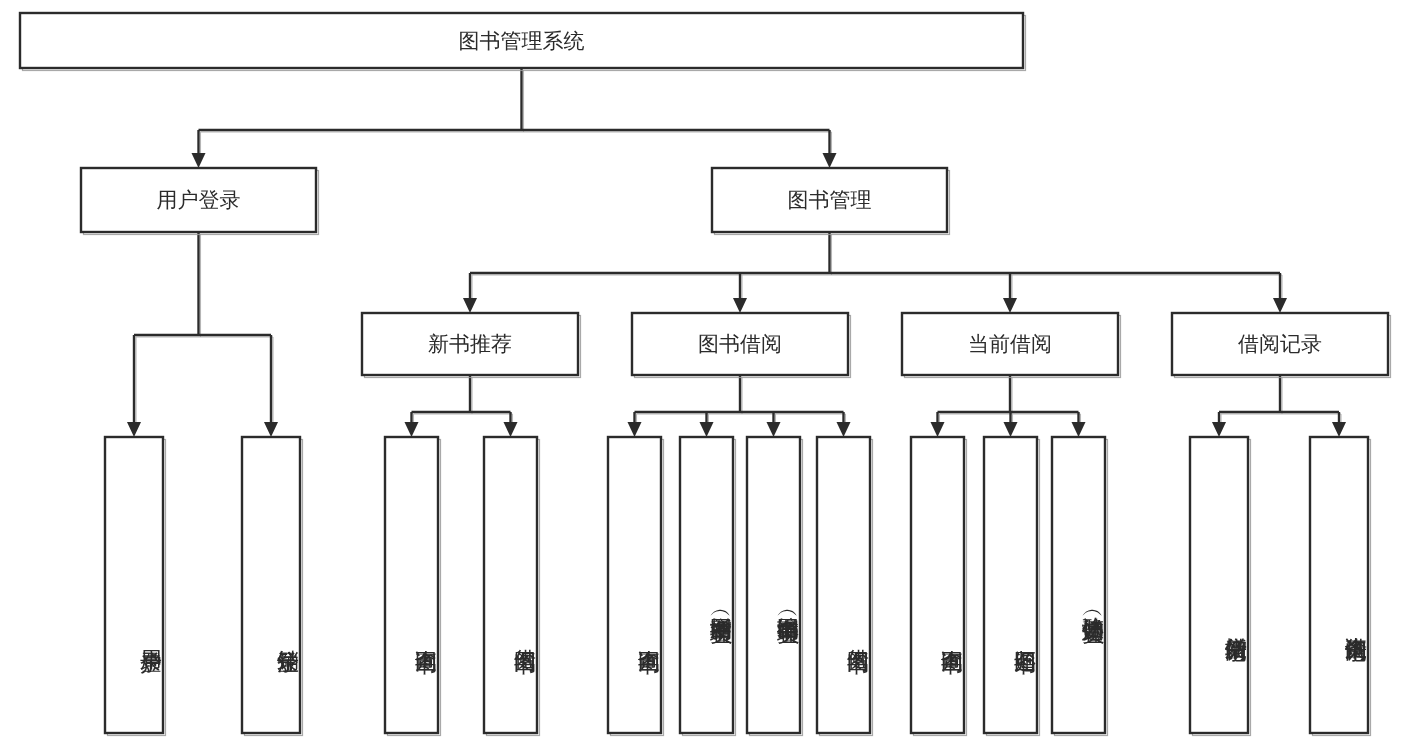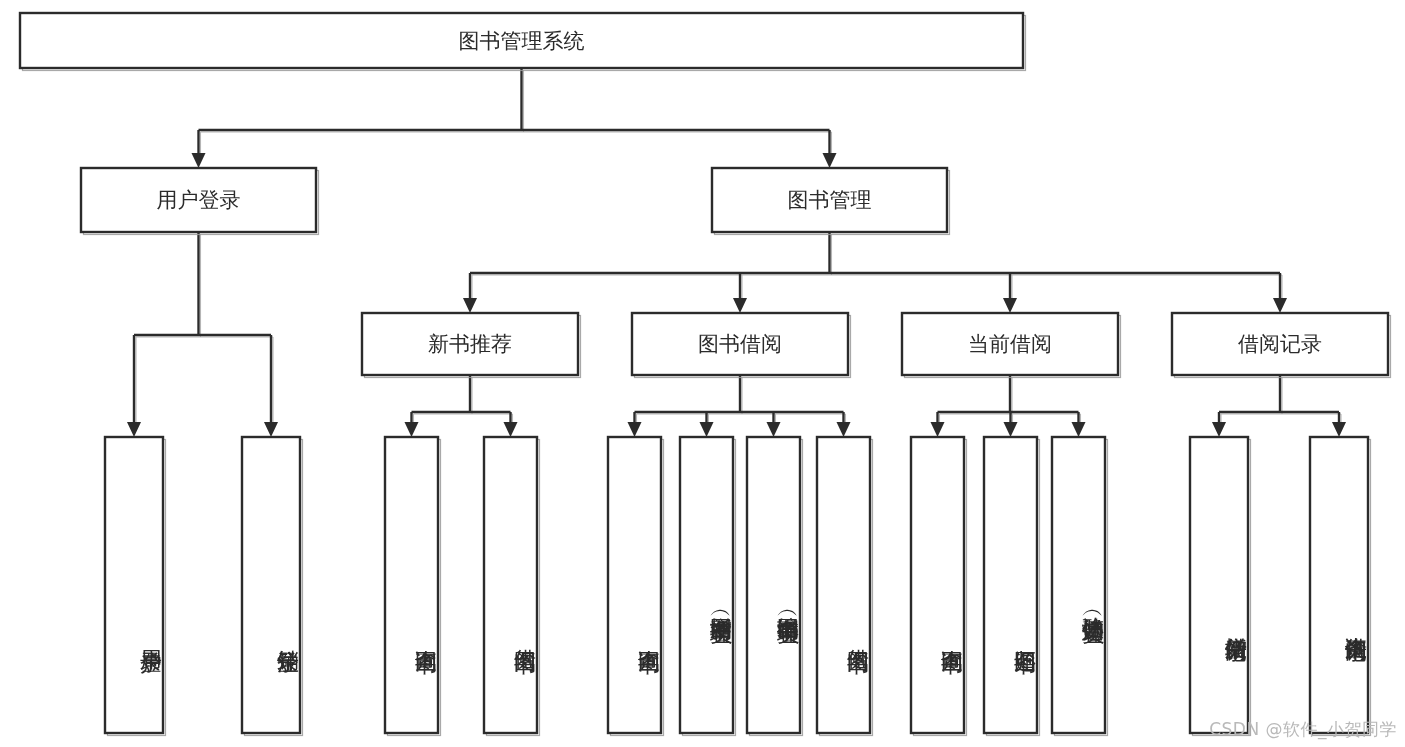--- a/index.html
+++ b/index.html
@@ -279,14 +279,13 @@
       <div class="leaf-label" style="left: 680px; top: 437px; width: 53px; height: 296px; padding-top: 36px; box-sizing: border-box;">新增图书（管理员）</div>
       <div class="leaf-label" style="left: 747px; top: 437px; width: 53px; height: 296px; padding-top: 36px; box-sizing: border-box;">编辑图书（管理员）</div>
       <div class="leaf-label" style="left: 817px; top: 437px; width: 53px; height: 296px; padding-top: 98px; box-sizing: border-box;">借阅图书</div>
       <div class="leaf-label" style="left: 911px; top: 437px; width: 53px; height: 296px; padding-top: 98px; box-sizing: border-box;">查询图书</div>
       <div class="leaf-label" style="left: 984px; top: 437px; width: 53px; height: 296px; padding-top: 98px; box-sizing: border-box;">归还图书</div>
       <div class="leaf-label" style="left: 1052px; top: 437px; width: 53px; height: 296px; padding-top: 36px; box-sizing: border-box;">确认归还（管理员）</div>
       <div class="leaf-label" style="left: 1190px; top: 437px; width: 58px; height: 296px; padding-top: 73px; box-sizing: border-box;">新增借阅记录</div>
       <div class="leaf-label" style="left: 1310px; top: 437px; width: 58px; height: 296px; padding-top: 73px; box-sizing: border-box;">查询借阅记录</div>
     </div>
 
-  <div class="watermark">CSDN @软件_小贺同学</div>
 </div>
 
 </body></html>

